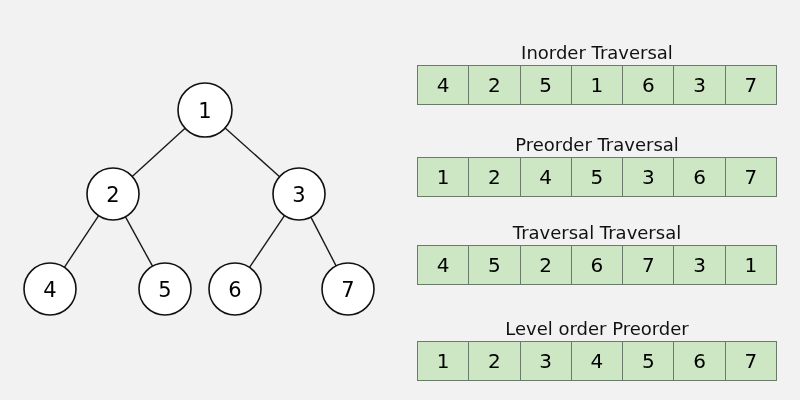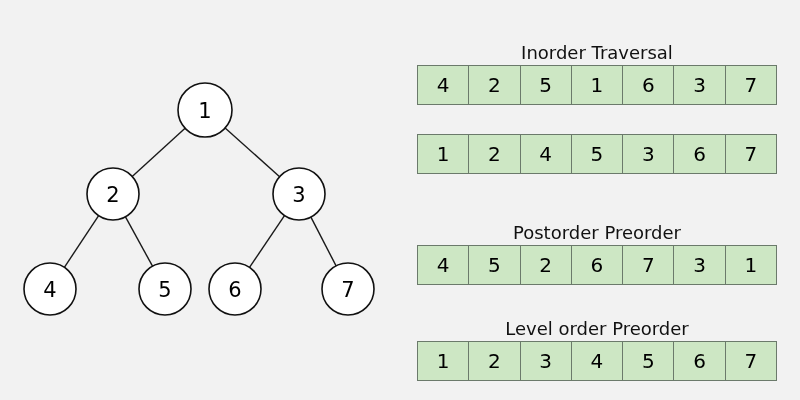--- a/index.html
+++ b/index.html
@@ -161,33 +161,34 @@
           <div class="traversal-cell" style="background: rgb(205, 231, 196); border-right-color: rgb(107, 122, 107);">2</div>
           <div class="traversal-cell" style="background: rgb(205, 231, 196); border-right-color: rgb(107, 122, 107);">5</div>
           <div class="traversal-cell" style="background: rgb(205, 231, 196); border-right-color: rgb(107, 122, 107);">1</div>
           <div class="traversal-cell" style="background: rgb(205, 231, 196); border-right-color: rgb(107, 122, 107);">6</div>
           <div class="traversal-cell" style="background: rgb(205, 231, 196); border-right-color: rgb(107, 122, 107);">3</div>
           <div class="traversal-cell" style="background: rgb(205, 231, 196); border-right-color: rgb(107, 122, 107);">7</div>
         </div>
     </div>
 
     <div class="traversal-block" id="block-preorder">
+      <div class="traversal-title">Preorder Traversal</div>
       <div class="traversal-row" id="row-preorder" style="background: rgb(205, 231, 196); border-color: rgb(107, 122, 107);">
           <div class="traversal-cell" style="background: rgb(205, 231, 196); border-right-color: rgb(107, 122, 107);">1</div>
           <div class="traversal-cell" style="background: rgb(205, 231, 196); border-right-color: rgb(107, 122, 107);">2</div>
           <div class="traversal-cell" style="background: rgb(205, 231, 196); border-right-color: rgb(107, 122, 107);">4</div>
           <div class="traversal-cell" style="background: rgb(205, 231, 196); border-right-color: rgb(107, 122, 107);">5</div>
           <div class="traversal-cell" style="background: rgb(205, 231, 196); border-right-color: rgb(107, 122, 107);">3</div>
           <div class="traversal-cell" style="background: rgb(205, 231, 196); border-right-color: rgb(107, 122, 107);">6</div>
           <div class="traversal-cell" style="background: rgb(205, 231, 196); border-right-color: rgb(107, 122, 107);">7</div>
         </div>
     </div>
 
     <div class="traversal-block" id="block-postorder">
-      <div class="traversal-title">Postorder Preorder</div>
+      <div class="traversal-title">Traversal Traversal</div>
       <div class="traversal-row" id="row-postorder" style="background: rgb(205, 231, 196); border-color: rgb(107, 122, 107);">
           <div class="traversal-cell" style="background: rgb(205, 231, 196); border-right-color: rgb(107, 122, 107);">4</div>
           <div class="traversal-cell" style="background: rgb(205, 231, 196); border-right-color: rgb(107, 122, 107);">5</div>
           <div class="traversal-cell" style="background: rgb(205, 231, 196); border-right-color: rgb(107, 122, 107);">2</div>
           <div class="traversal-cell" style="background: rgb(205, 231, 196); border-right-color: rgb(107, 122, 107);">6</div>
           <div class="traversal-cell" style="background: rgb(205, 231, 196); border-right-color: rgb(107, 122, 107);">7</div>
           <div class="traversal-cell" style="background: rgb(205, 231, 196); border-right-color: rgb(107, 122, 107);">3</div>
           <div class="traversal-cell" style="background: rgb(205, 231, 196); border-right-color: rgb(107, 122, 107);">1</div>
         </div>
     </div>

